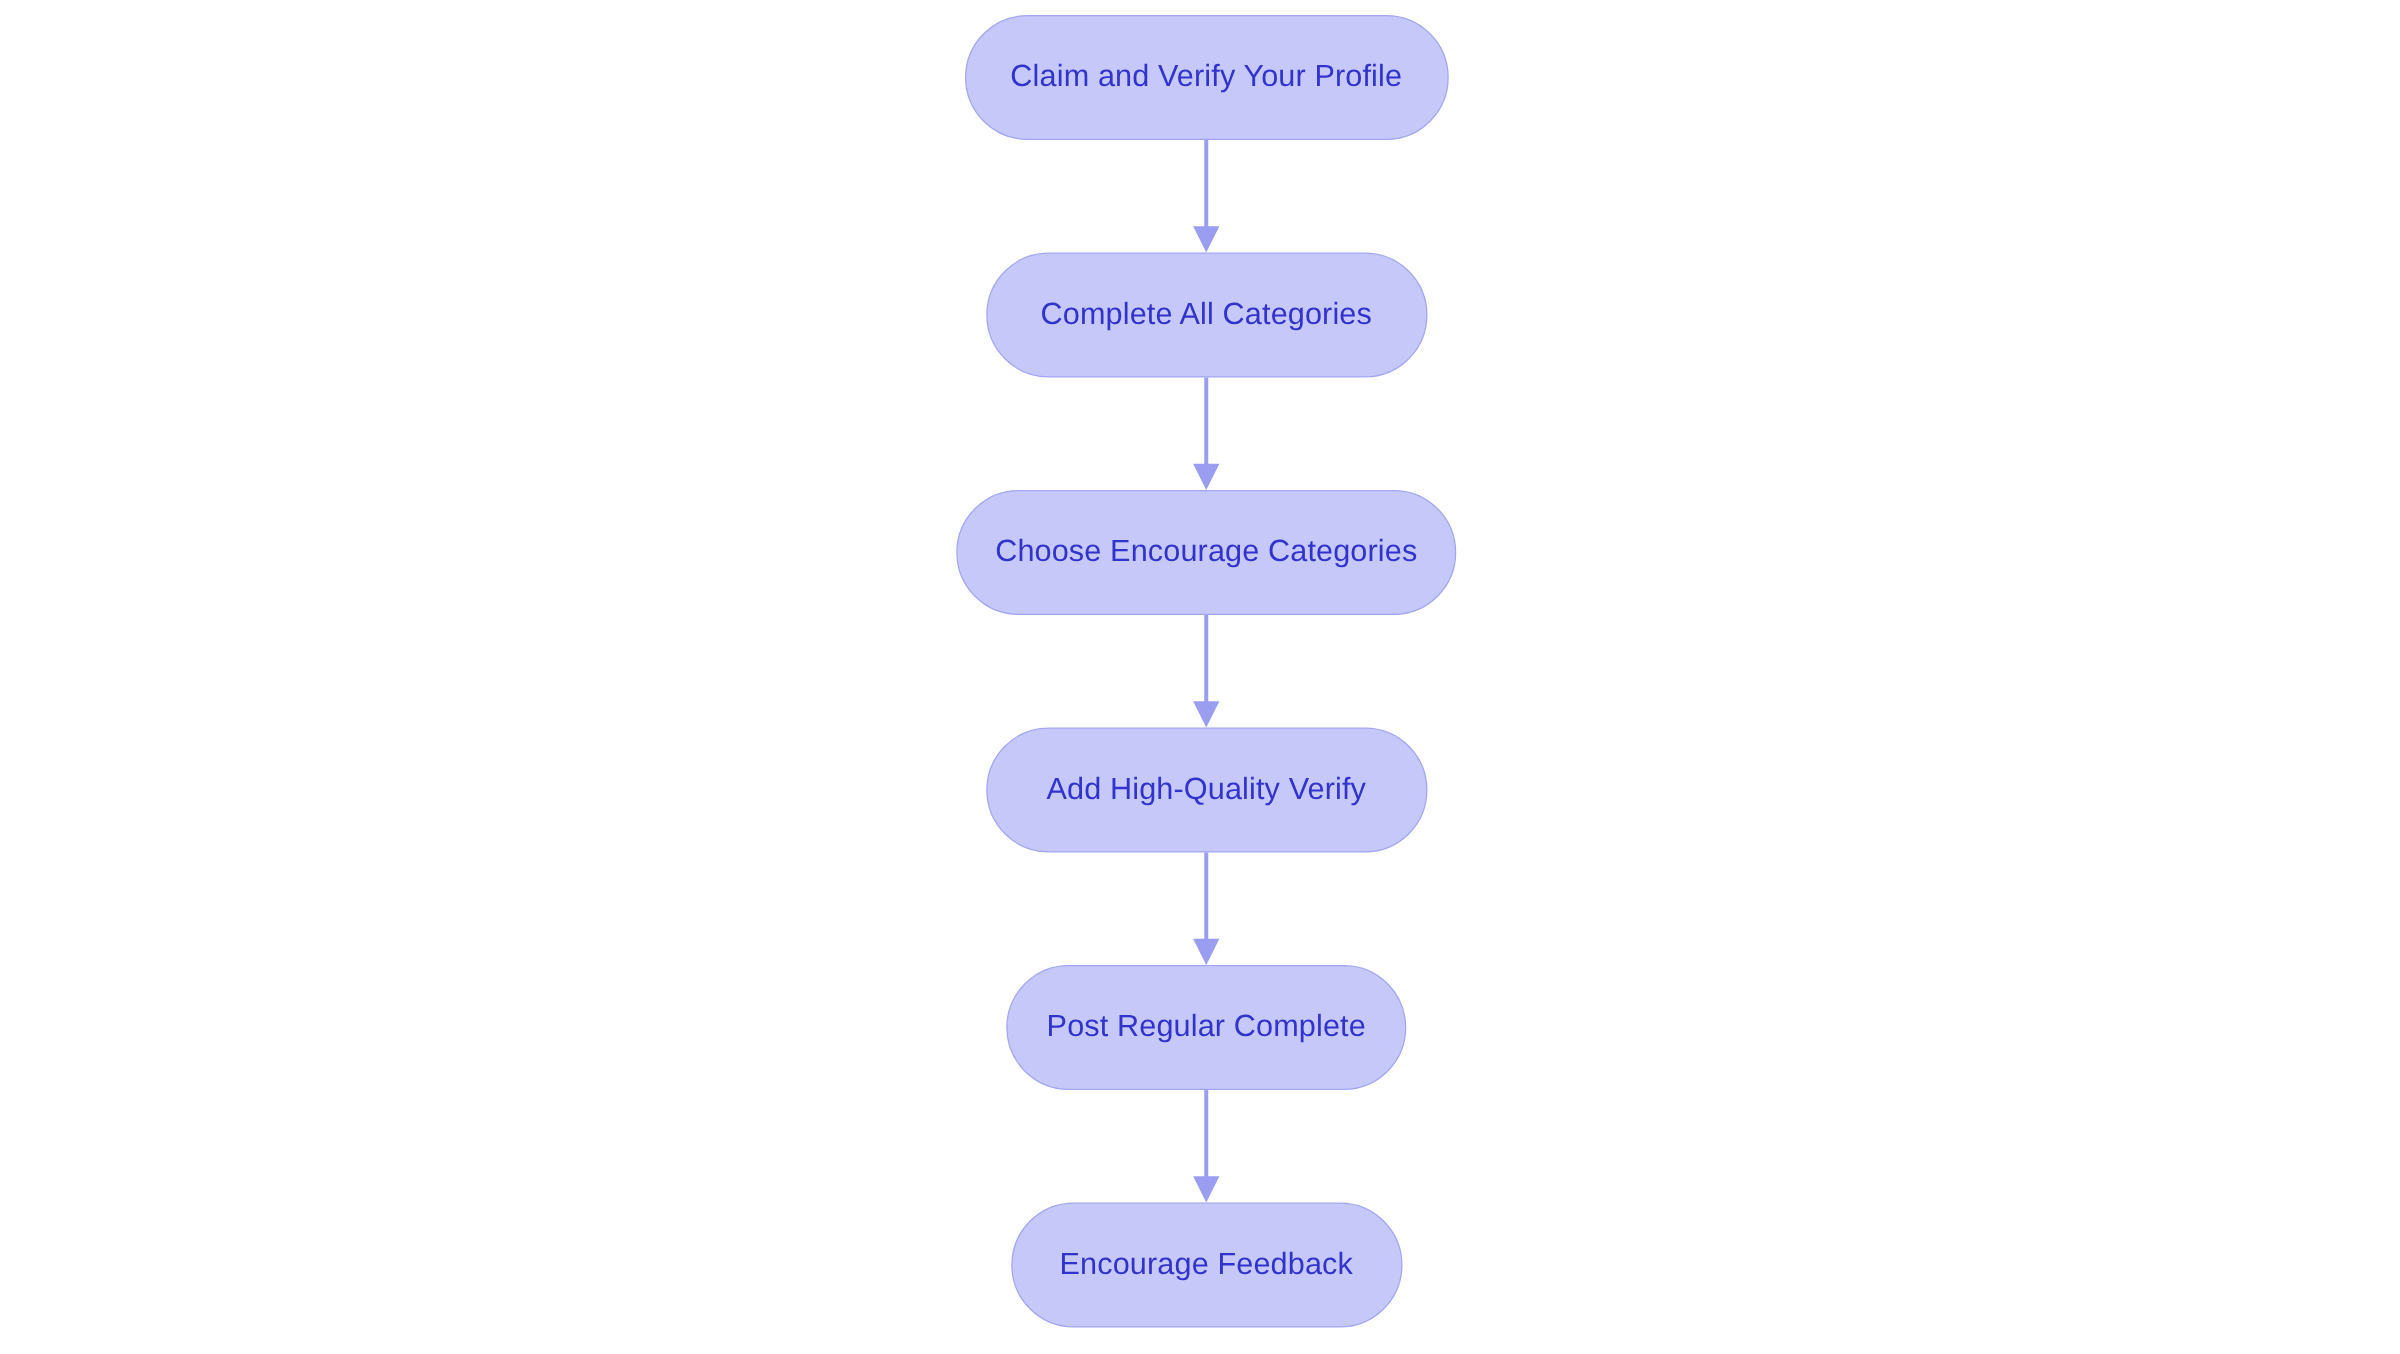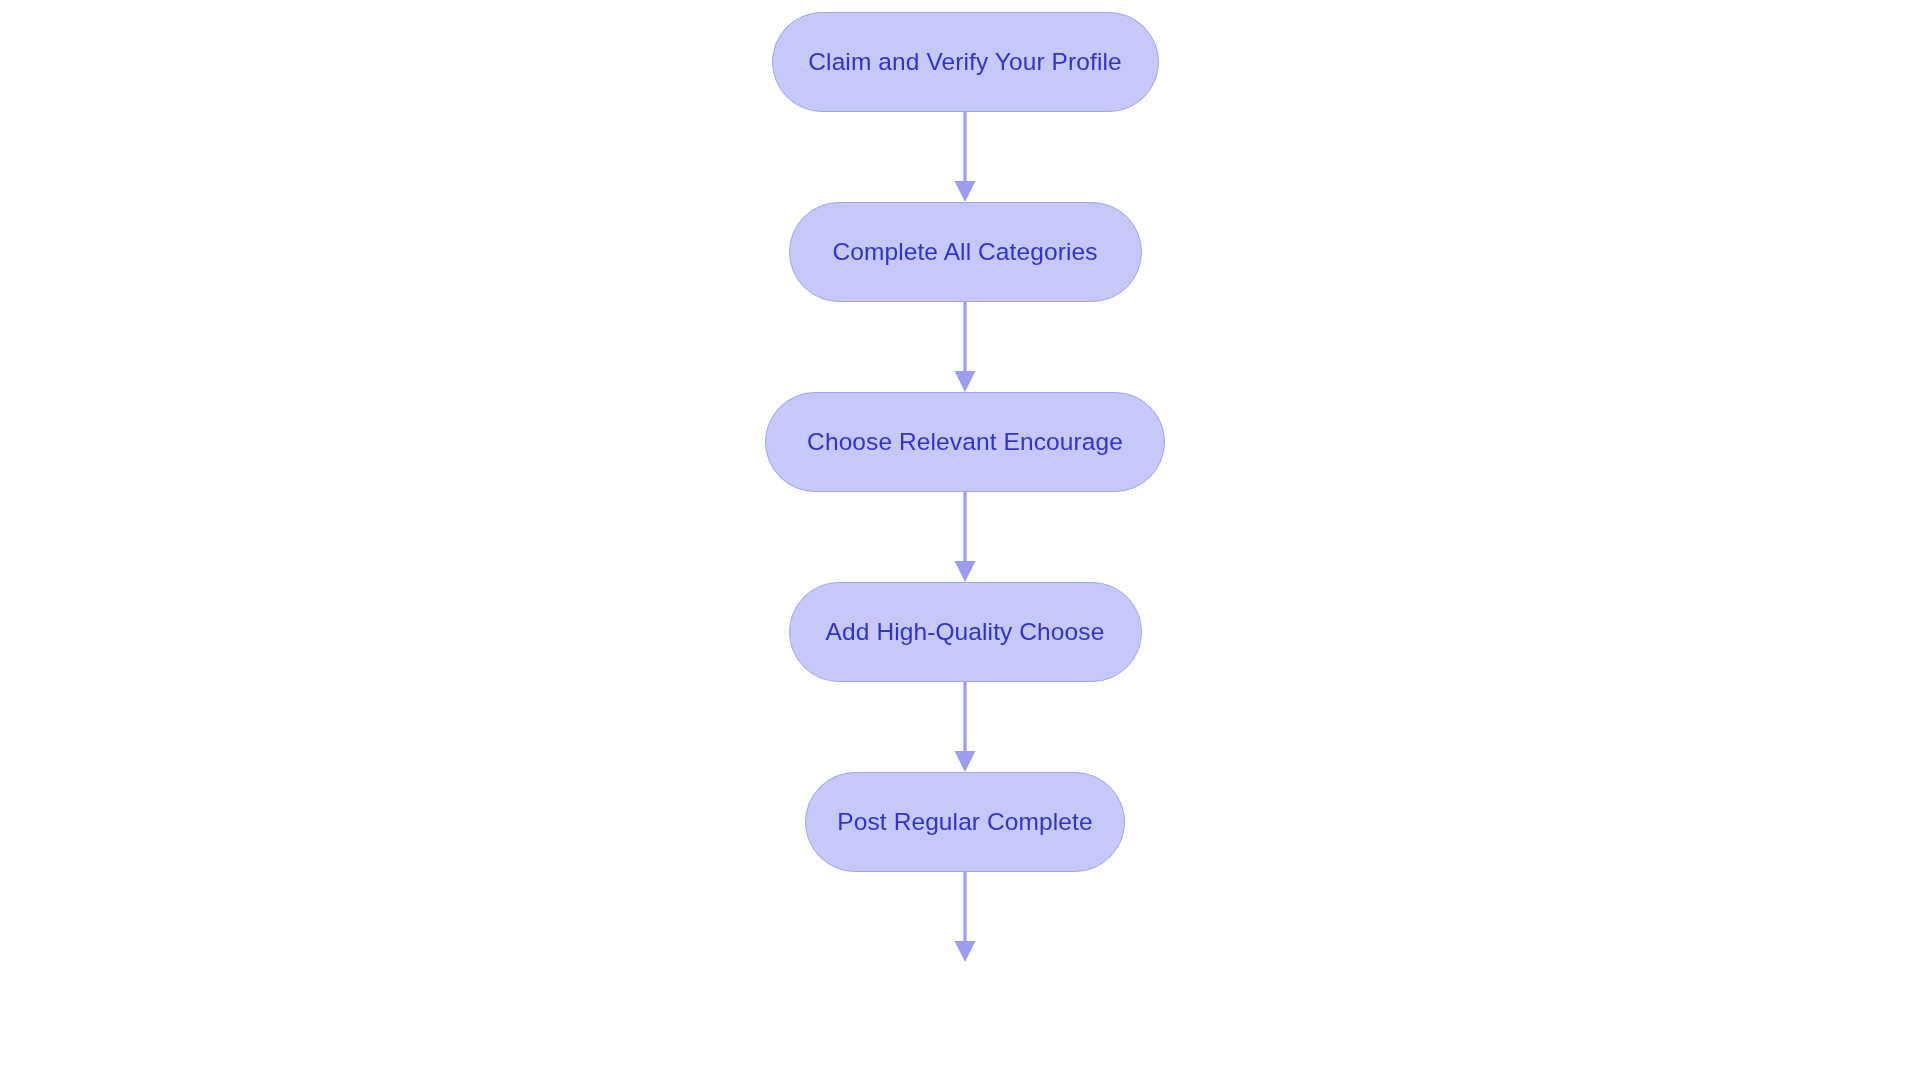--- a/index.html
+++ b/index.html
@@ -91,47 +91,50 @@
     </div>
 
     <div class="flow-connector">
       <svg viewBox="0 0 24 90" xmlns="http://www.w3.org/2000/svg" aria-hidden="true">
         <line x1="12" y1="0" x2="12" y2="71" stroke="#9a9df0" stroke-width="3.2"></line>
         <polygon points="12,90 1.5,69 22.5,69" fill="#9a9df0"></polygon>
       </svg>
     </div>
 
     <div class="flow-node" style="width:400px;">
-      <span class="flow-node-label">Choose Relevant Encourage</span>
+      <span class="flow-node-label">Choose Encourage Categories</span>
     </div>
 
     <div class="flow-connector">
       <svg viewBox="0 0 24 90" xmlns="http://www.w3.org/2000/svg" aria-hidden="true">
         <line x1="12" y1="0" x2="12" y2="71" stroke="#9a9df0" stroke-width="3.2"></line>
         <polygon points="12,90 1.5,69 22.5,69" fill="#9a9df0"></polygon>
       </svg>
     </div>
 
     <div class="flow-node" style="width:353px;">
-      <span class="flow-node-label">Add High-Quality Choose</span>
+      <span class="flow-node-label">Add High-Quality Verify</span>
     </div>
 
     <div class="flow-connector">
       <svg viewBox="0 0 24 90" xmlns="http://www.w3.org/2000/svg" aria-hidden="true">
         <line x1="12" y1="0" x2="12" y2="71" stroke="#9a9df0" stroke-width="3.2"></line>
         <polygon points="12,90 1.5,69 22.5,69" fill="#9a9df0"></polygon>
       </svg>
     </div>
 
     <div class="flow-node" style="width:320px;">
       <span class="flow-node-label">Post Regular Complete</span>
     </div>
 
     <div class="flow-connector">
       <svg viewBox="0 0 24 90" xmlns="http://www.w3.org/2000/svg" aria-hidden="true">
         <line x1="12" y1="0" x2="12" y2="71" stroke="#9a9df0" stroke-width="3.2"></line>
         <polygon points="12,90 1.5,69 22.5,69" fill="#9a9df0"></polygon>
       </svg>
     </div>
 
+    <div class="flow-node" style="width:313px;">
+      <span class="flow-node-label">Encourage Feedback</span>
+    </div>
 
   </div>
 </div>
 
 </body></html>

